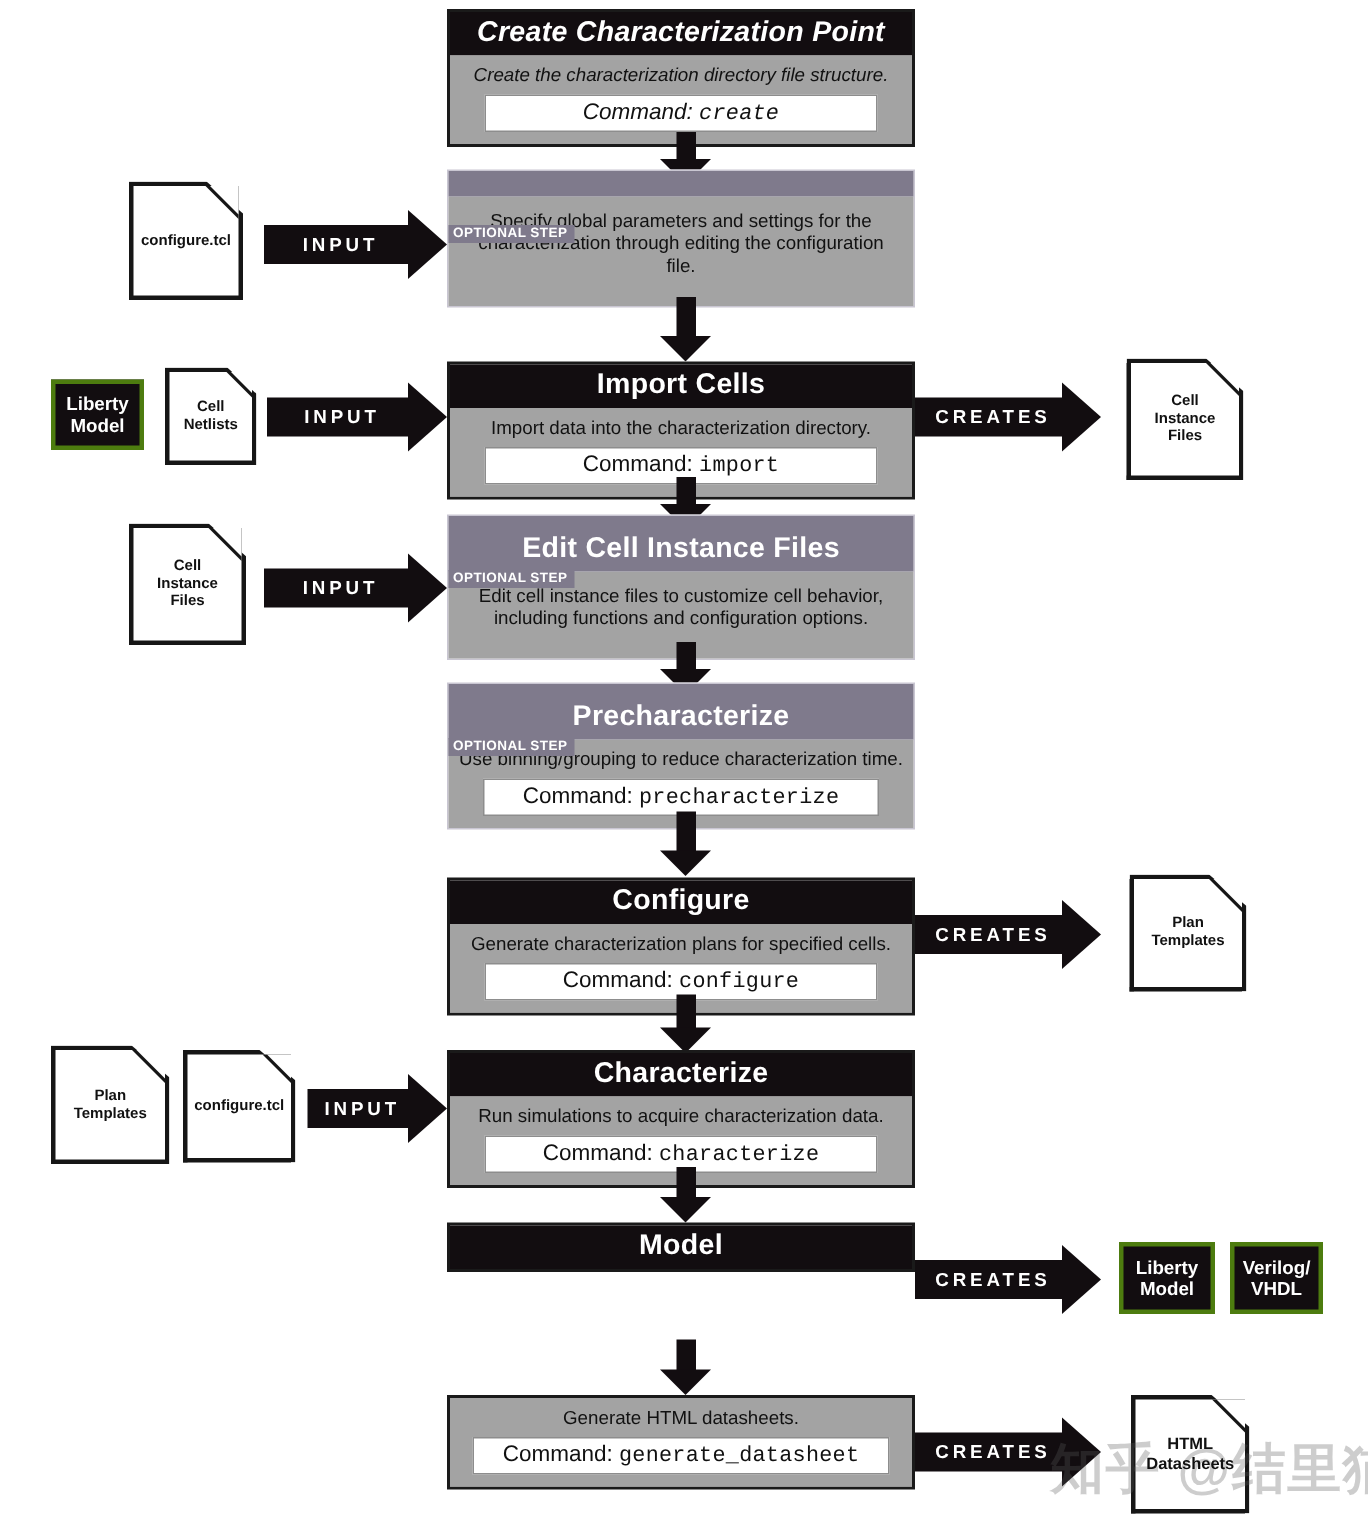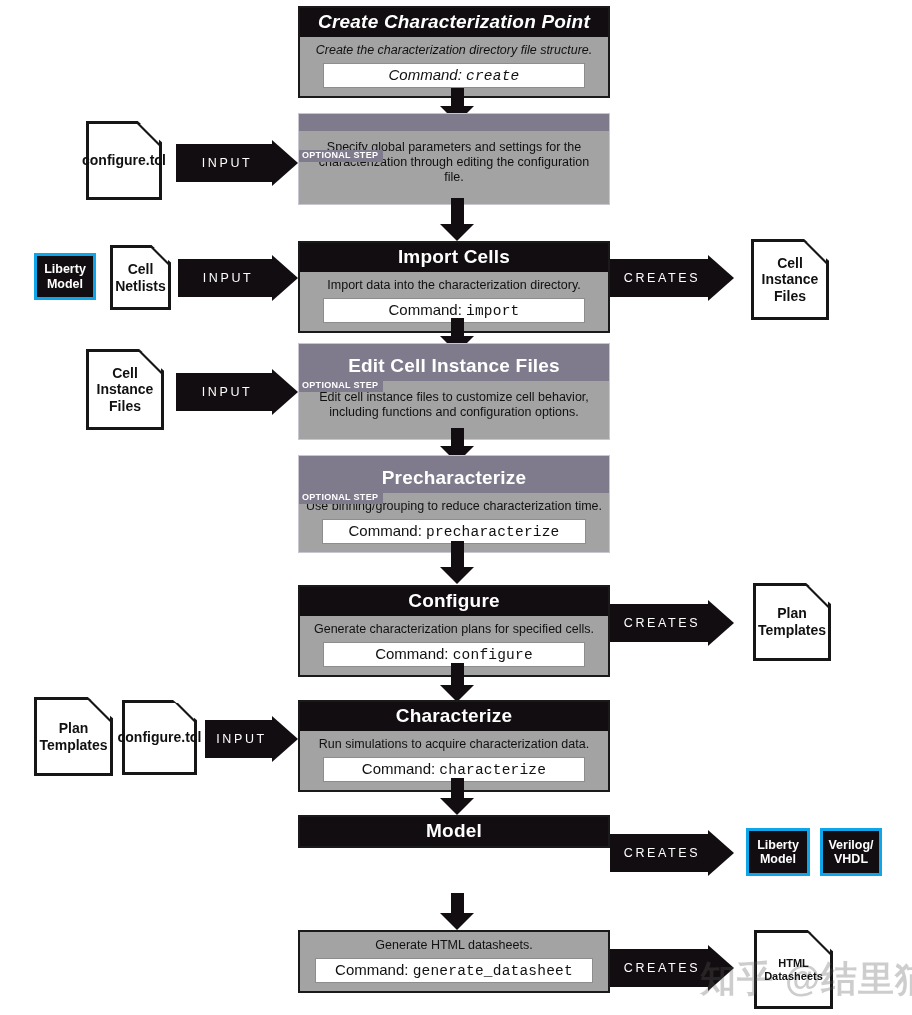--- a/index.html
+++ b/index.html
@@ -99,48 +99,48 @@
 
   
   .side-arrow {
     position: absolute;
     height: 46px;
     display: flex;
     align-items: stretch;
   }
   .side-arrow .bar {
     background: #120d10;
-    height: 38px;
+    height: 26px;
     align-self: center;
     display: flex;
     align-items: center;
     justify-content: center;
     color: #ffffff;
     font-size: 12.5px;
-    font-weight: normal;
+    font-weight: bold;
     letter-spacing: 2.6px;
     padding-left: 6px;
   }
   .side-arrow .tip {
     width: 0; height: 0;
     align-self: center;
     border-top: 23px solid transparent;
     border-bottom: 23px solid transparent;
     border-left: 26px solid #120d10;
   }
 
   
   .doc {
     position: absolute;
     background: #ffffff;
     display: flex;
     align-items: center;
     justify-content: center;
     text-align: center;
-    font-size: 14px;
+    font-size: 10px;
     font-weight: bold;
     color: #111111;
     line-height: 1.18;
     border: 3px solid #161616;
     border-top: none;
     border-right: none;
   }
   .doc .doc-shape {
     position: absolute;
     inset: -3px -3px -3px -3px;
@@ -165,21 +165,21 @@
     border-top: 19px solid #ffffff;
     z-index: 2;
   }
   .doc .doc-label { position: relative; z-index: 3; padding: 0 3px; }
 
   
   .chip {
     position: absolute;
     background: #120d10;
     color: #ffffff;
-    border: 3px solid #0ea5e9;
+    border: 3px solid #4d7c0f;
     display: flex;
     align-items: center;
     justify-content: center;
     text-align: center;
     font-size: 12.5px;
     font-weight: bold;
     line-height: 1.15;
   }
 
   

